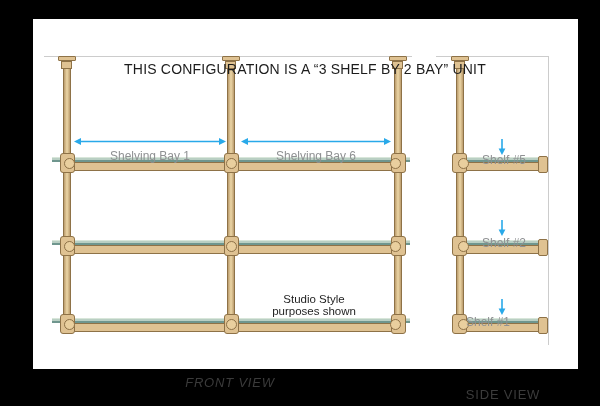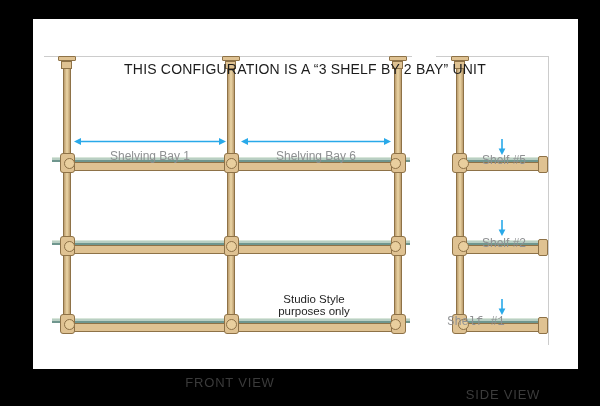--- a/index.html
+++ b/index.html
@@ -83,23 +83,23 @@
     <div class="fitting" style="left:224px;top:314px;"></div>
     <div class="fitting" style="left:391px;top:314px;"></div>
     <div class="knob" style="left:64px;top:319px;"></div>
     <div class="knob" style="left:226px;top:319px;"></div>
     <div class="knob" style="left:390px;top:319px;"></div>
 
     <div class="lbl lbl-gray" style="left:150px;top:119px;">Shelving Bay 1</div>
     <div class="lbl lbl-gray" style="left:316px;top:119px;">Shelving Bay 6</div>
     <div class="lbl note" style="left:314px;top:263px;">
       <div>Studio Style</div>
-      <div>purposes only</div>
+      <div>purposes shown</div>
     </div>
-    <div class="lbl caption" style="left:230px;top:345px;">FRONT VIEW</div>
+    <div class="lbl caption" style="left:230px;top:345px;font-style:italic;">FRONT VIEW</div>
   </div>
 
   <div>
     <div class="pole" style="left:456px;top:57px;height:276px;"></div>
     <div class="flange" style="left:451px;top:56px;"></div>
     <div class="sleeve" style="left:454px;top:61px;"></div>
 
     <div class="bar" style="left:464px;top:162px;width:76px;"></div>
     <div class="glass" style="left:466px;top:157px;width:74px;"></div>
     <div class="endcap" style="left:538px;top:156px;"></div>
@@ -113,21 +113,21 @@
     <div class="knob" style="left:458px;top:241px;"></div>
 
     <div class="bar" style="left:464px;top:323px;width:76px;"></div>
     <div class="glass" style="left:466px;top:318px;width:74px;"></div>
     <div class="endcap" style="left:538px;top:317px;"></div>
     <div class="fitting" style="left:452px;top:314px;"></div>
     <div class="knob" style="left:458px;top:319px;"></div>
 
     <div class="lbl lbl-gray" style="left:504px;top:123px;">Shelf #5</div>
     <div class="lbl lbl-gray" style="left:504px;top:206px;">Shelf #2</div>
-    <div class="lbl lbl-gray" style="left:476px;top:285px;font-family:Liberation Mono, monospace;">Shelf #1</div>
+    <div class="lbl lbl-gray" style="left:488px;top:285px;">Shelf #1</div>
     <div class="lbl caption" style="left:503px;top:357px;">SIDE VIEW</div>
   </div>
 
   <svg class="arrows" width="600" height="406">
     <g style="stroke:var(--accent-blue,#29a9e9);fill:var(--accent-blue,#29a9e9);">
       <line x1="79" y1="141.5" x2="221" y2="141.5" stroke-width="1.6"></line>
       <polygon points="74,141.5 81,138 81,145" stroke="none"></polygon>
       <polygon points="226,141.5 219,138 219,145" stroke="none"></polygon>
     </g>
     <g style="stroke:var(--accent-blue,#29a9e9);fill:var(--accent-blue,#29a9e9);">

